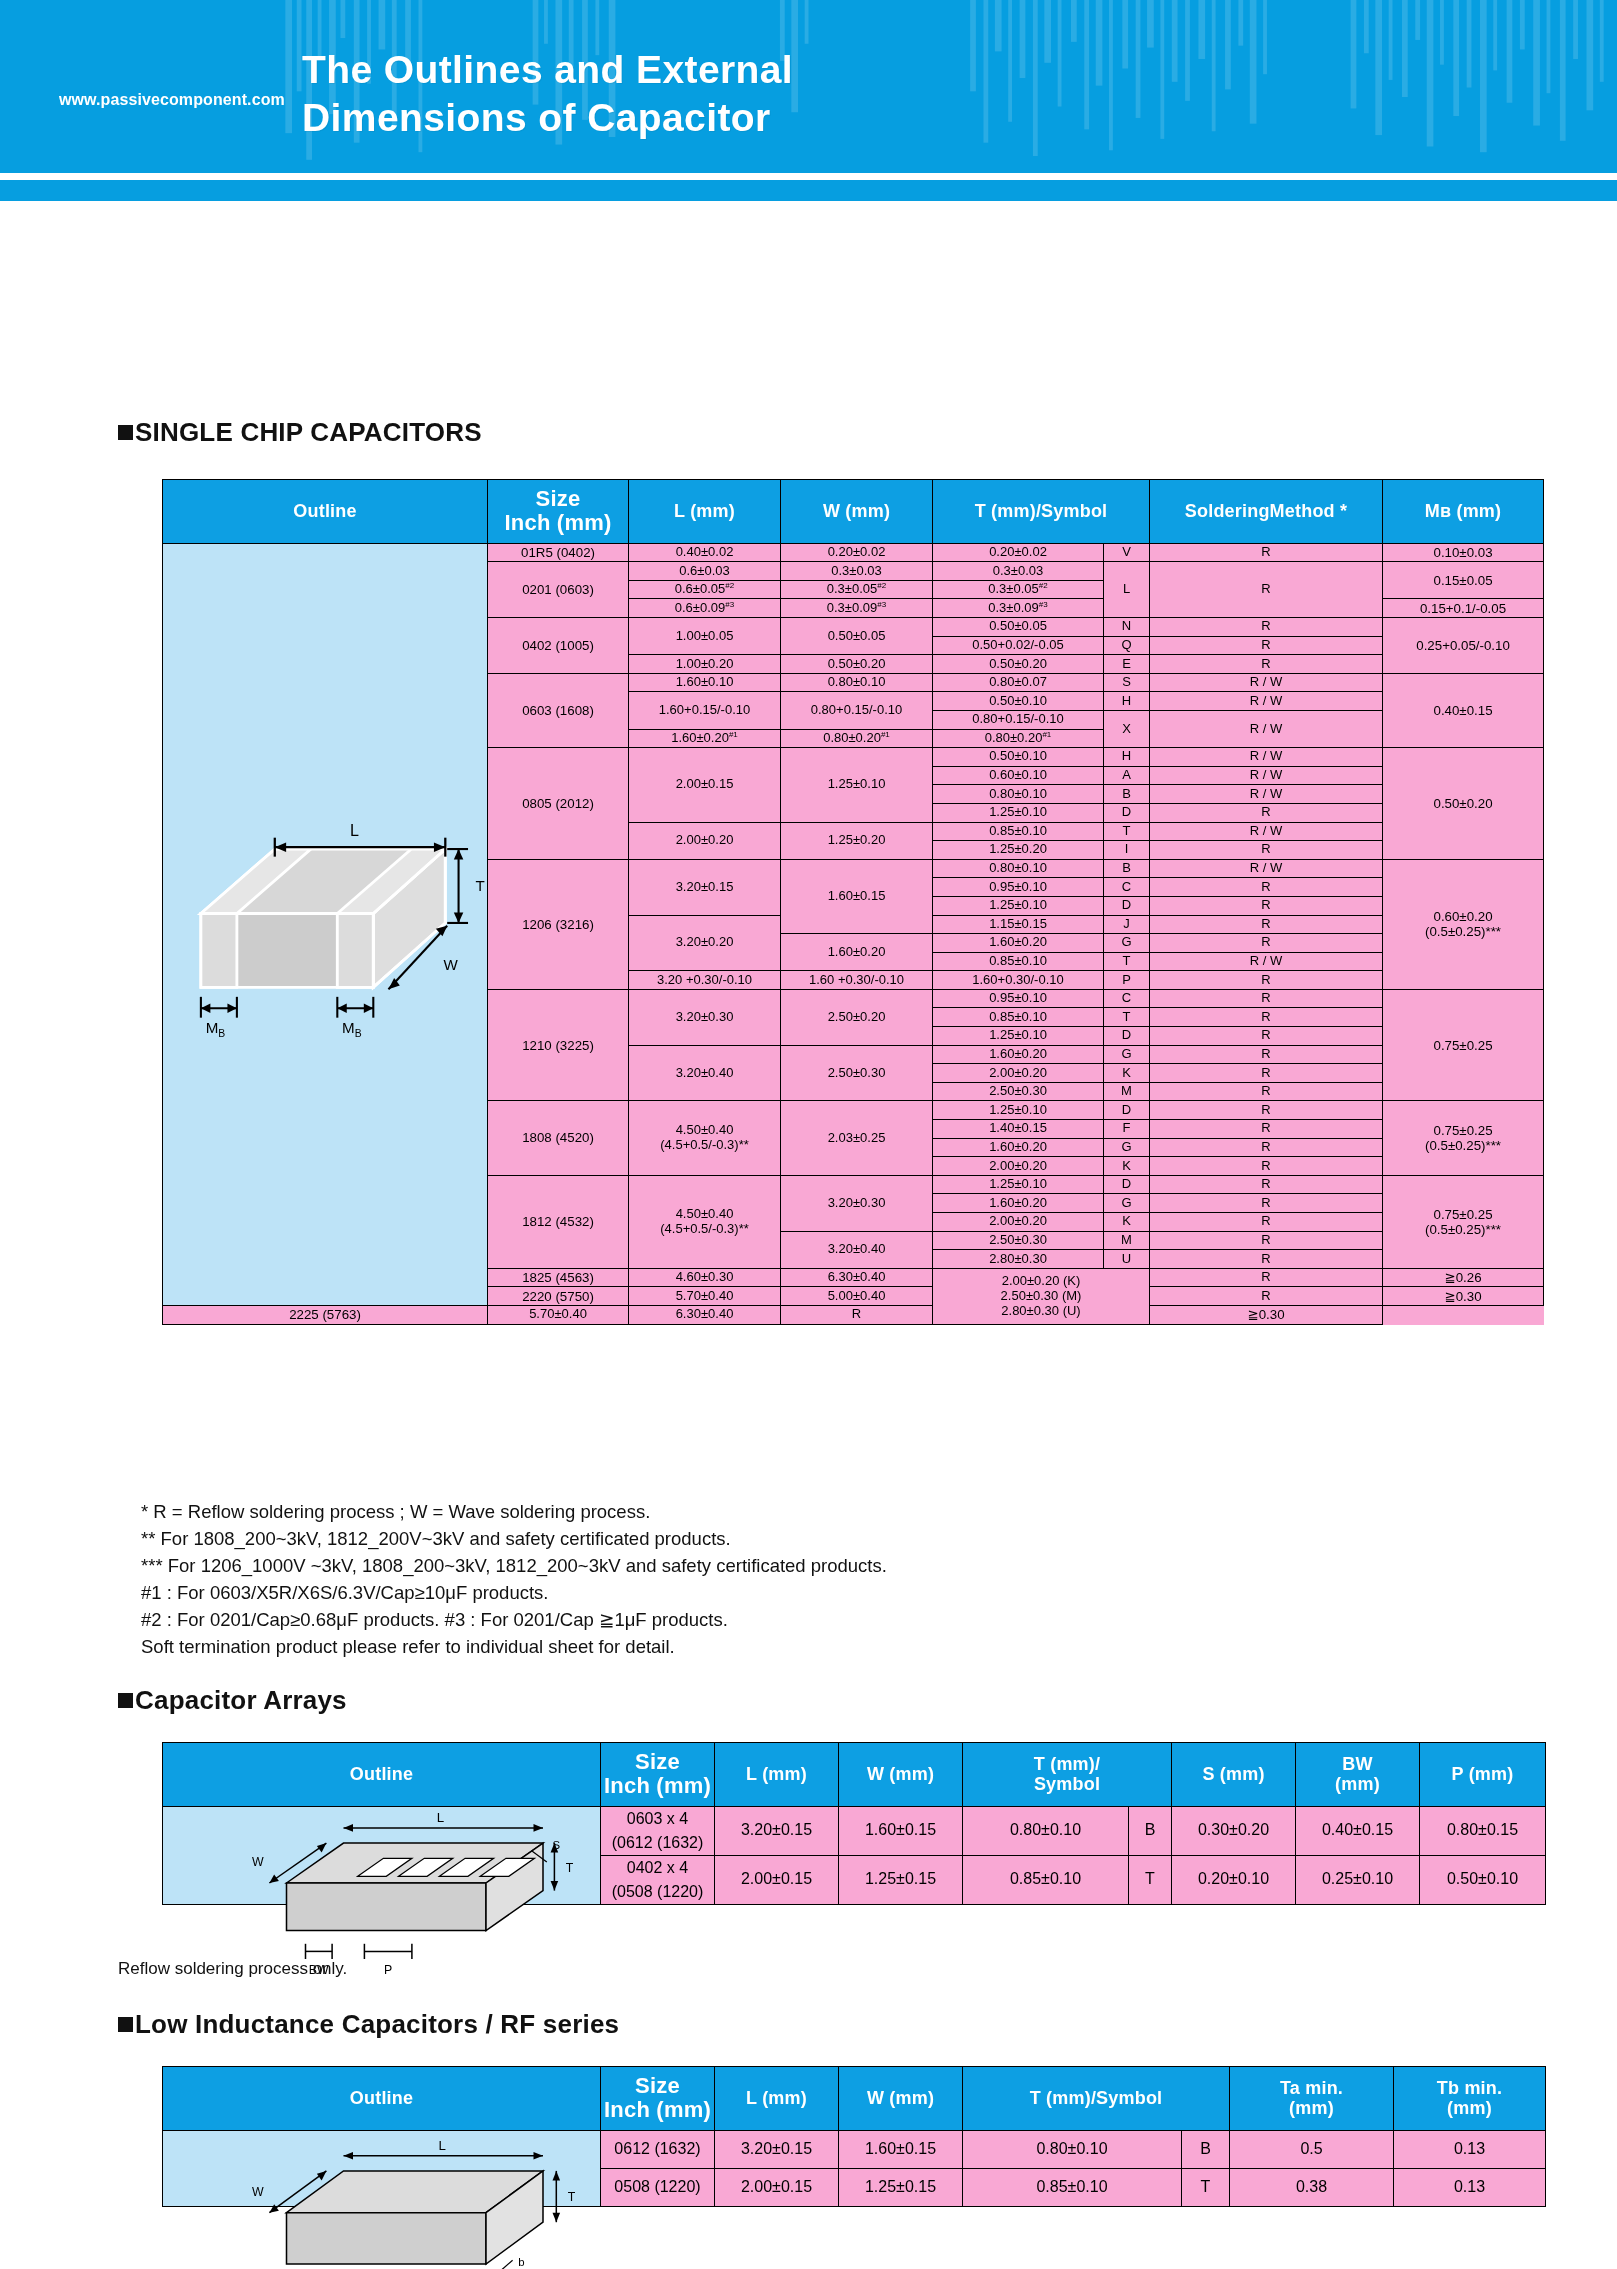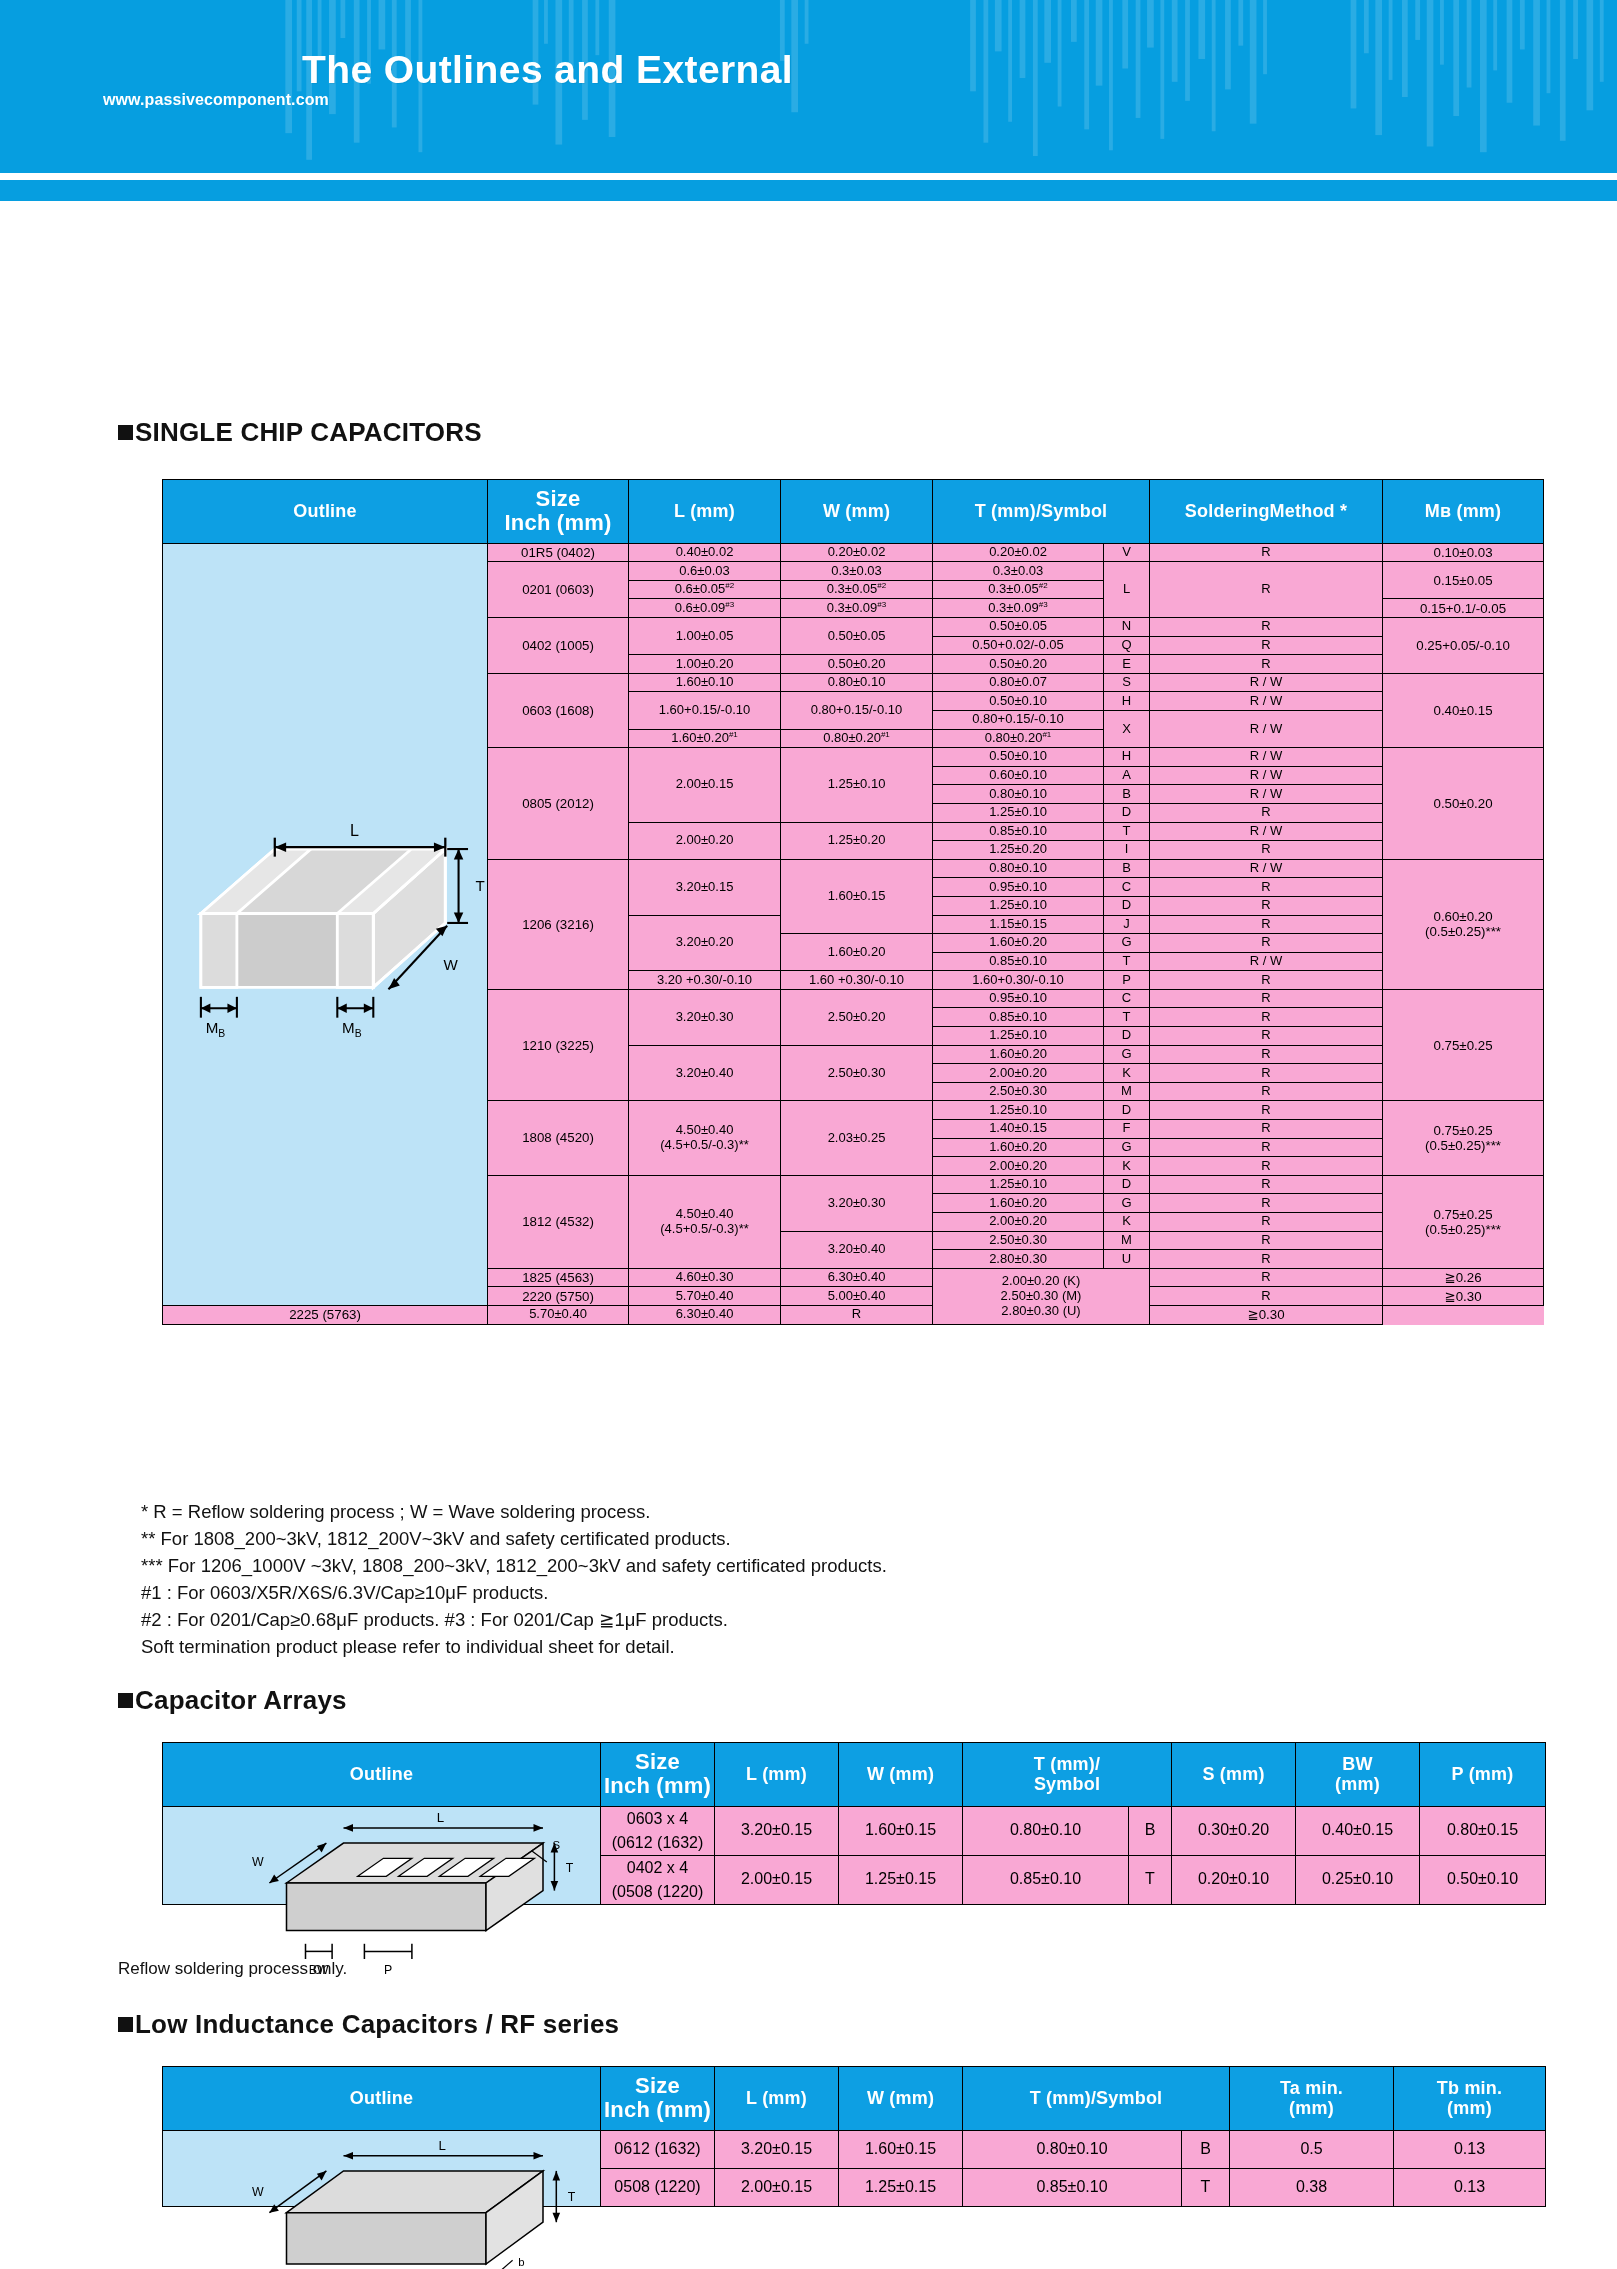--- a/index.html
+++ b/index.html
@@ -24,21 +24,20 @@
     opacity:.45;
   }
   .banner-url{
     position:absolute;
     left:59px; top:91px;
     color:#ffffff;
     font-size:16px;
     font-weight:bold;
     letter-spacing:0.1px;
     white-space:nowrap;
-    margin-left:44px;
   }
   .banner-title{
     position:absolute;
     left:302px; top:46px;
     color:#ffffff;
     font-size:39px;
     font-weight:bold;
     line-height:1.22;
     font-stretch:condensed;
     letter-spacing:0.4px;
@@ -219,20 +218,21 @@
         <rect x="1626" y="0" width="4" height="98"></rect>
       <rect x="1640" y="0" width="6" height="148"></rect>
         <rect x="1654" y="0" width="5" height="62"></rect>
       <rect x="1668" y="0" width="7" height="116"></rect>
         <rect x="1682" y="0" width="4" height="86"></rect>
     </g>
   </svg>
   <div class="banner-url">www.passivecomponent.com</div>
   <div class="banner-title">
     <div>The Outlines and External</div>
+    <div>Dimensions of Capacitor</div>
   </div>
 </div>
 <div class="banner-rule"></div>
 <div class="banner-rule2"></div>
 
 <div class="page">
 
   <div class="sec-head" id="h-single">
     <span class="sq"></span>
     <span>SINGLE CHIP CAPACITORS</span>

